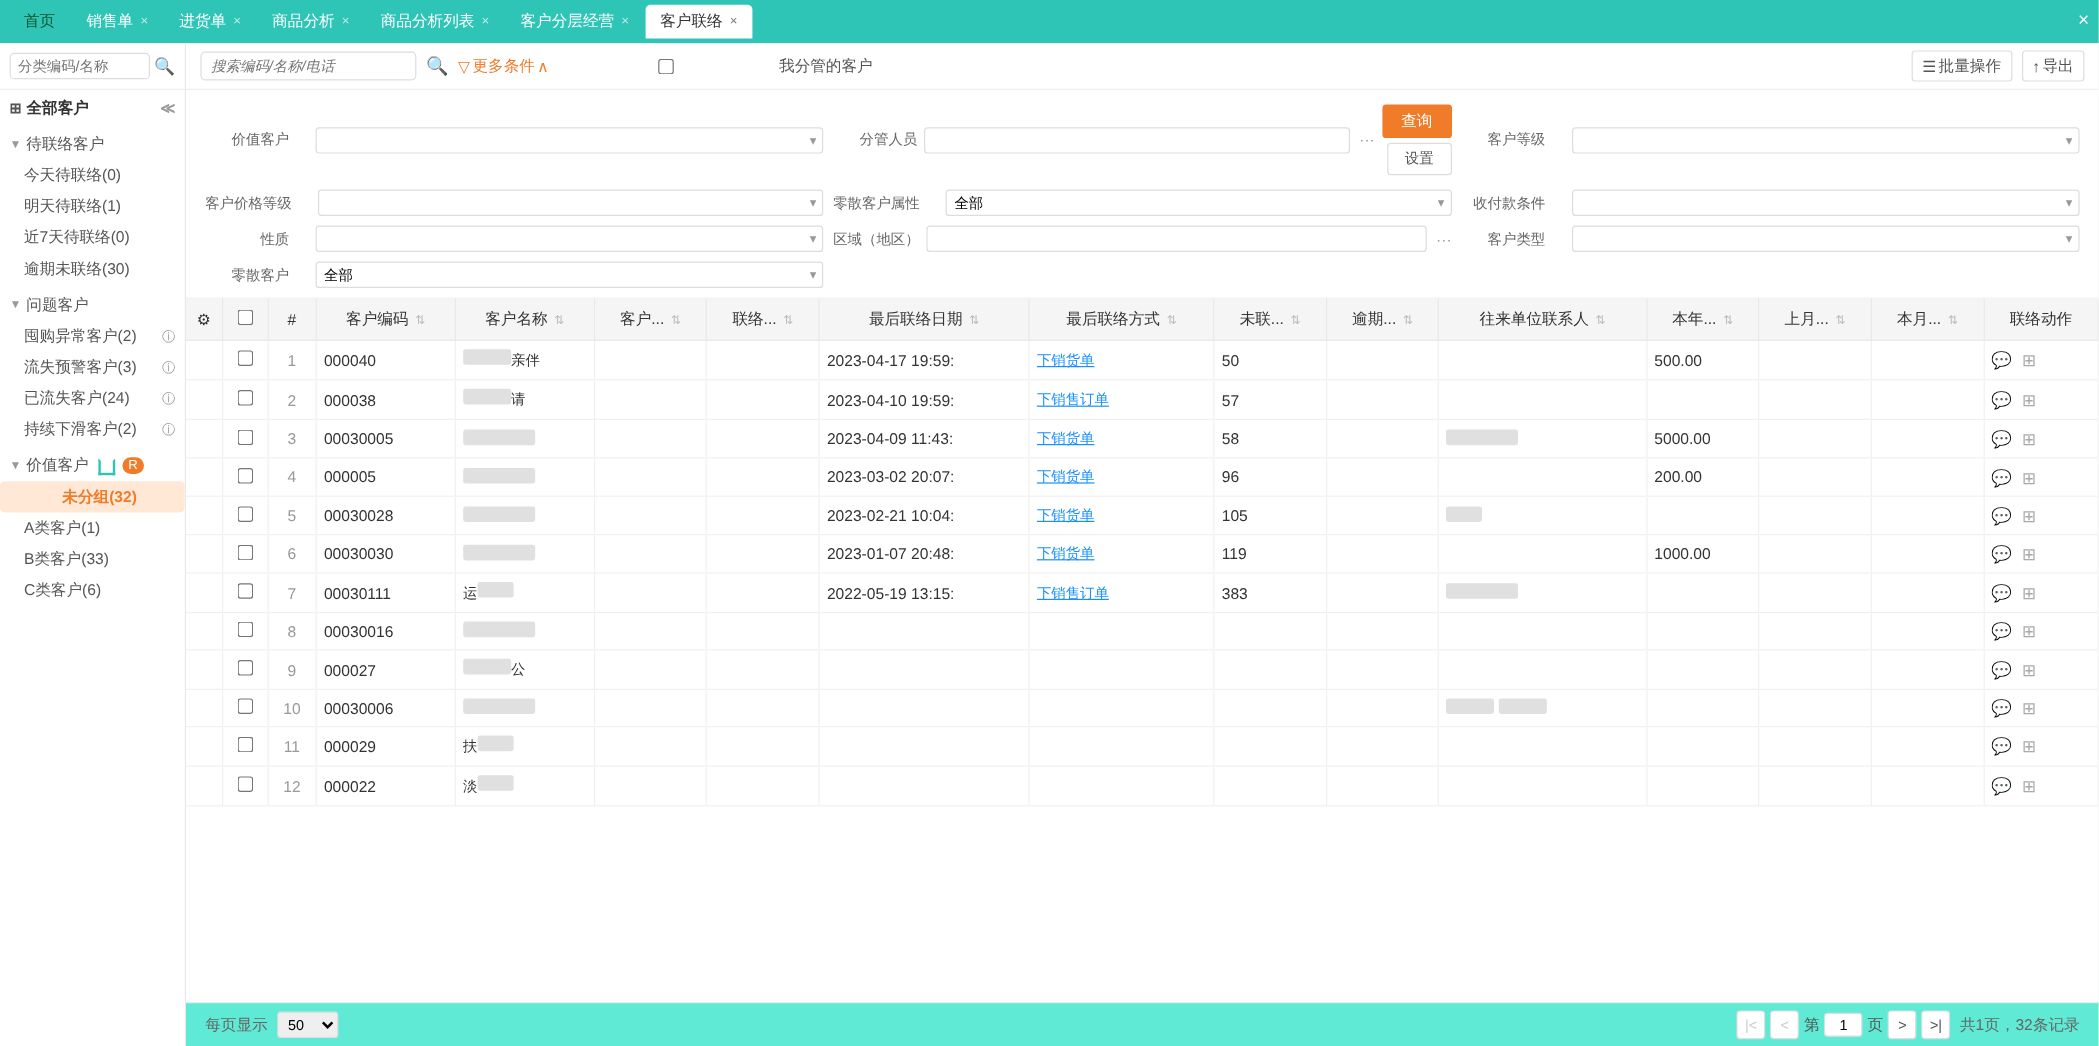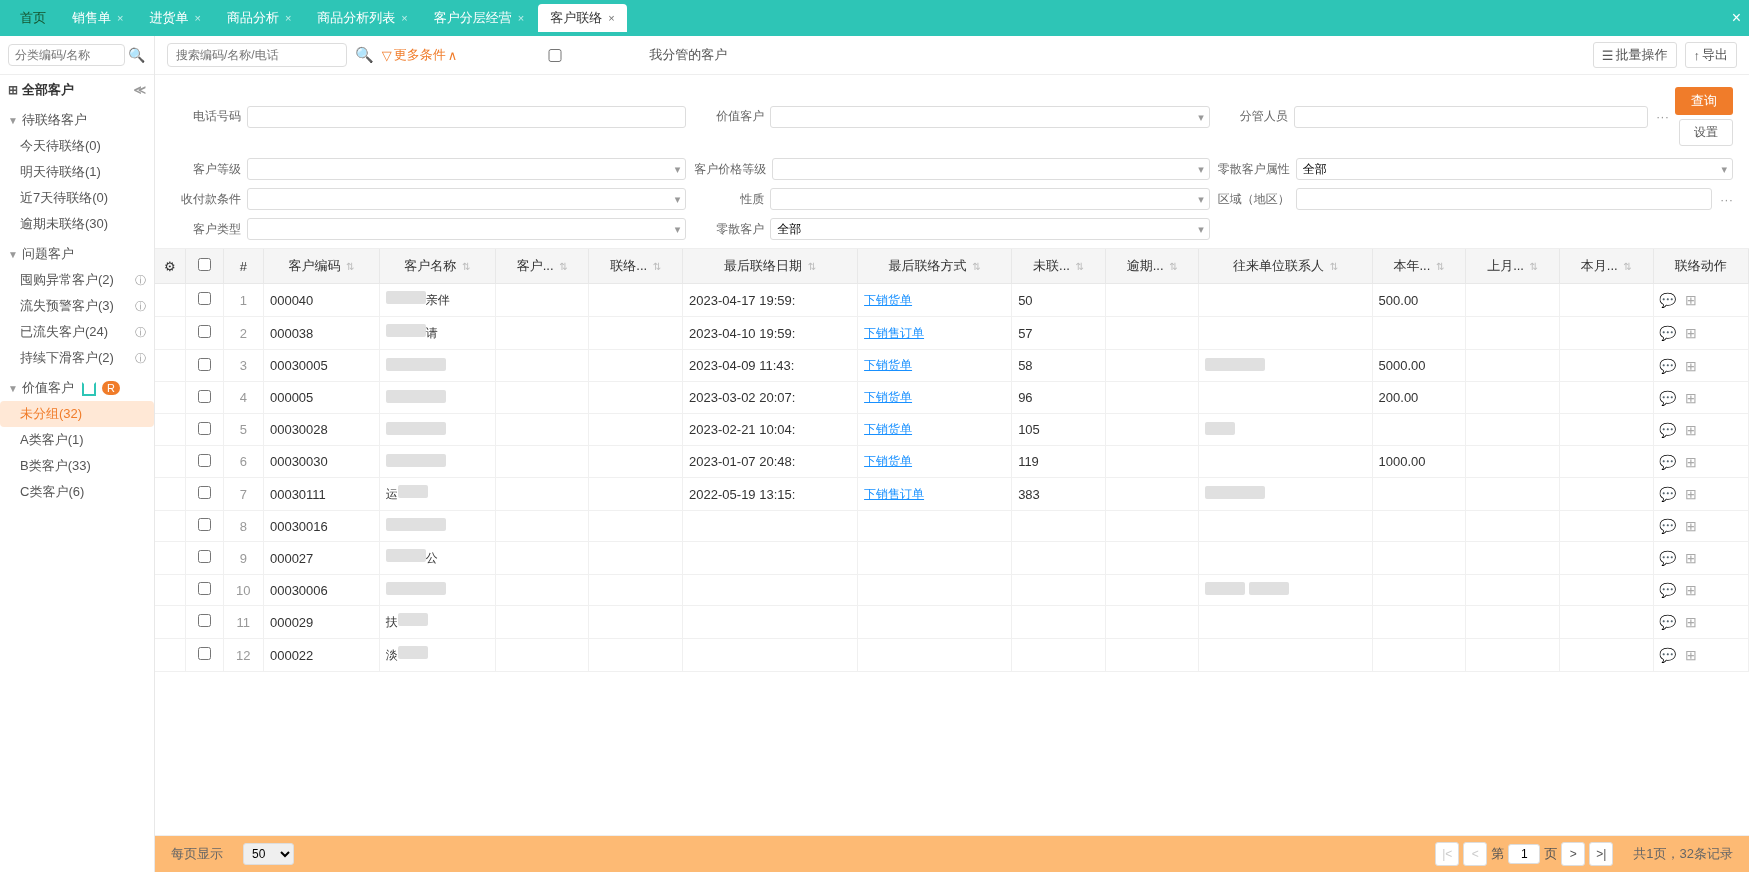--- a/index.html
+++ b/index.html
@@ -21,39 +21,39 @@
     .sidebar-search { padding: 8px; display: flex; align-items: center; gap: 4px; border-bottom: 1px solid #eee; }
     .sidebar-search input { border: 1px solid #ddd; border-radius: 4px; padding: 3px 6px; font-size: 12px; width: 100%; }
     .sidebar-search .search-icon { color: #999; cursor: pointer; font-size: 14px; }
     .sidebar-all { display: flex; align-items: center; gap: 4px; font-weight: bold; color: #333; padding: 6px 8px; cursor: pointer; }
     .sidebar-all .grid-icon { font-size: 12px; color: #555; }
     .sidebar-all .collapse-icon { margin-left: auto; color: #999; font-size: 12px; cursor: pointer; }
     .sidebar-group { padding: 2px 0; }
     .sidebar-group-title { display: flex; align-items: center; gap: 4px; padding: 4px 8px; color: #555; font-size: 12px; cursor: pointer; }
     .sidebar-group-title .arrow { color: #999; font-size: 10px; }
     .sidebar-item { padding: 4px 8px 4px 20px; color: #555; font-size: 12px; cursor: pointer; display: flex; align-items: center; justify-content: space-between; }
-    .sidebar-item.active { background: #ffe8d6; color: #f07c2a; font-weight: normal; border-radius: 4px; }
+    .sidebar-item.active { background: #ffe8d6; color: #f07c2a; font-weight: bold; border-radius: 4px; justify-content: center; }
 
     
     .content { flex: 1; display: flex; flex-direction: column; overflow: hidden; }
 
     
     .filter-bar { background: #fff; border-bottom: 1px solid #eee; padding: 6px 12px; display: flex; align-items: center; gap: 8px; }
-    .filter-bar input { border: 1px solid #ddd; border-radius: 4px; padding: 4px 8px; font-size: 12px; width: 180px; }
+    .filter-bar input { border: 1px solid #ddd; border-radius: 4px; padding: 4px 8px; font-size: 12px; width: 180px; font-style: italic; }
     .filter-more { color: #f07c2a; cursor: pointer; display: flex; align-items: center; gap: 2px; font-size: 12px; }
     .filter-checkbox { display: flex; align-items: center; gap: 4px; font-size: 12px; color: #555; cursor: pointer; }
     .filter-bar-actions { margin-left: auto; display: flex; gap: 8px; align-items: center; }
     .btn-action { color: #555; font-size: 12px; cursor: pointer; display: flex; align-items: center; gap: 2px; border: 1px solid #ddd; padding: 3px 8px; border-radius: 3px; background: #fff; }
 
     
     .adv-filter { background: #fff; border-bottom: 1px solid #eee; padding: 8px 16px; display: grid; grid-template-columns: 1fr 1fr 1fr; gap: 8px; }
     .filter-row { display: flex; align-items: center; gap: 6px; }
     .filter-label { color: #666; font-size: 12px; min-width: 70px; text-align: right; }
     .filter-input { flex: 1; border: 1px solid #ddd; border-radius: 3px; padding: 3px 6px; font-size: 12px; background: #fff; }
-    .filter-select-wrap { flex: 1; position: relative; }
+    .filter-select-wrap { flex: 1; position: relative; margin-left: 16px; }
     .filter-select-wrap::after { content: '▾'; position: absolute; right: 6px; top: 50%; transform: translateY(-50%); color: #999; pointer-events: none; font-size: 11px; }
     .filter-select-wrap select { width: 100%; border: 1px solid #ddd; border-radius: 3px; padding: 3px 20px 3px 6px; font-size: 12px; background: #fff; appearance: none; }
     .btn-query { background: #f07c2a; color: #fff; border: none; border-radius: 3px; padding: 5px 16px; cursor: pointer; font-size: 13px; }
     .btn-reset { background: #fff; color: #555; border: 1px solid #ddd; border-radius: 3px; padding: 4px 14px; cursor: pointer; font-size: 12px; }
     .filter-action-btns { display: flex; flex-direction: column; gap: 4px; align-items: flex-end; justify-content: center; padding: 4px 0; }
 
     
     .table-wrap { flex: 1; overflow: auto; background: #fff; margin: 0; }
     table { width: 100%; border-collapse: collapse; font-size: 12px; }
     thead tr { background: #f5f5f5; }
@@ -62,21 +62,21 @@
     tbody tr { border-bottom: 1px solid #f0f0f0; }
     tbody td { padding: 7px 6px; border-right: 1px solid #f0f0f0; color: #333; white-space: nowrap; }
     .td-num { color: #999; text-align: center; }
     .td-checkbox { text-align: center; }
     .td-link { color: #1890ff; cursor: pointer; text-decoration: underline; font-size: 12px; }
     .td-actions { display: flex; gap: 8px; align-items: center; }
     .action-icon { color: #aaa; cursor: pointer; font-size: 14px; }
     .col-sort { color: #bbb; font-size: 10px; margin-left: 2px; }
 
     
-    .table-footer { background: #fdba74; border-top: 1px solid #eee; padding: 6px 16px; display: flex; align-items: center; gap: 20px; font-size: 12px; color: #555; }
+    .table-footer { background: #5eead4; border-top: 1px solid #eee; padding: 6px 16px; display: flex; align-items: center; gap: 8px; font-size: 12px; color: #555; }
     .pagination { display: flex; align-items: center; gap: 4px; margin-left: auto; }
     .page-size-label { color: #666; }
     .page-size-select { border: 1px solid #ddd; border-radius: 3px; padding: 2px 4px; font-size: 12px; }
     .page-btn { border: 1px solid #ddd; background: #fff; border-radius: 3px; width: 24px; height: 24px; cursor: pointer; display: flex; align-items: center; justify-content: center; color: #555; font-size: 12px; }
     .page-btn.disabled { color: #ccc; cursor: not-allowed; }
     .page-input { border: 1px solid #ddd; border-radius: 3px; padding: 2px 4px; width: 32px; text-align: center; font-size: 12px; }
     .total-info { color: #666; }
     .orange-badge { background: #f07c2a; color: #fff; border-radius: 8px; padding: 1px 5px; font-size: 11px; margin-left: 2px; }
   </style>
 </head>
@@ -214,24 +214,20 @@
         </button>
         <button class="btn-action">
           <span>↑</span>
           <span>导出</span>
         </button>
       </div>
     </div>
 
     <div class="adv-filter">
 
-      <div class="filter-row">
-        <span class="filter-label">电话号码</span>
-        <input class="filter-input" type="text" style="">
-      </div>
       <div class="filter-row">
         <span class="filter-label">价值客户</span>
         <div class="filter-select-wrap">
           <select></select>
         </div>
       </div>
       <div class="filter-row">
         <span class="filter-label">分管人员</span>
         <input class="filter-input" type="text" style="">
         <span style="color:#999;cursor:pointer;margin-left:2px;">···</span>

